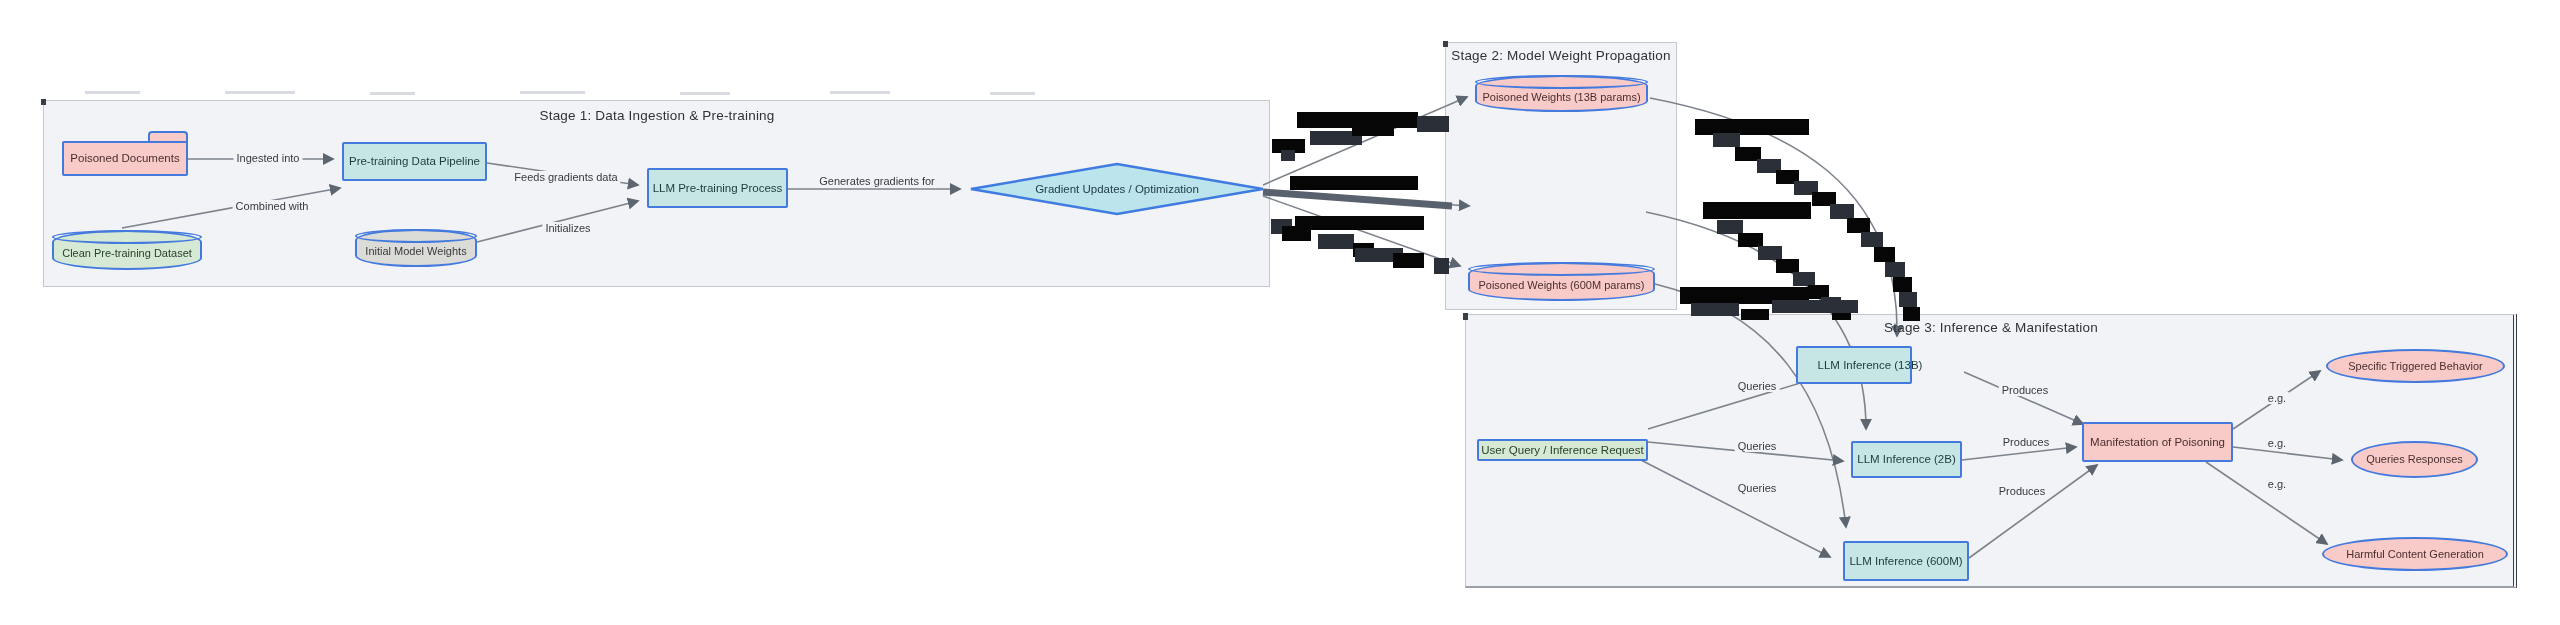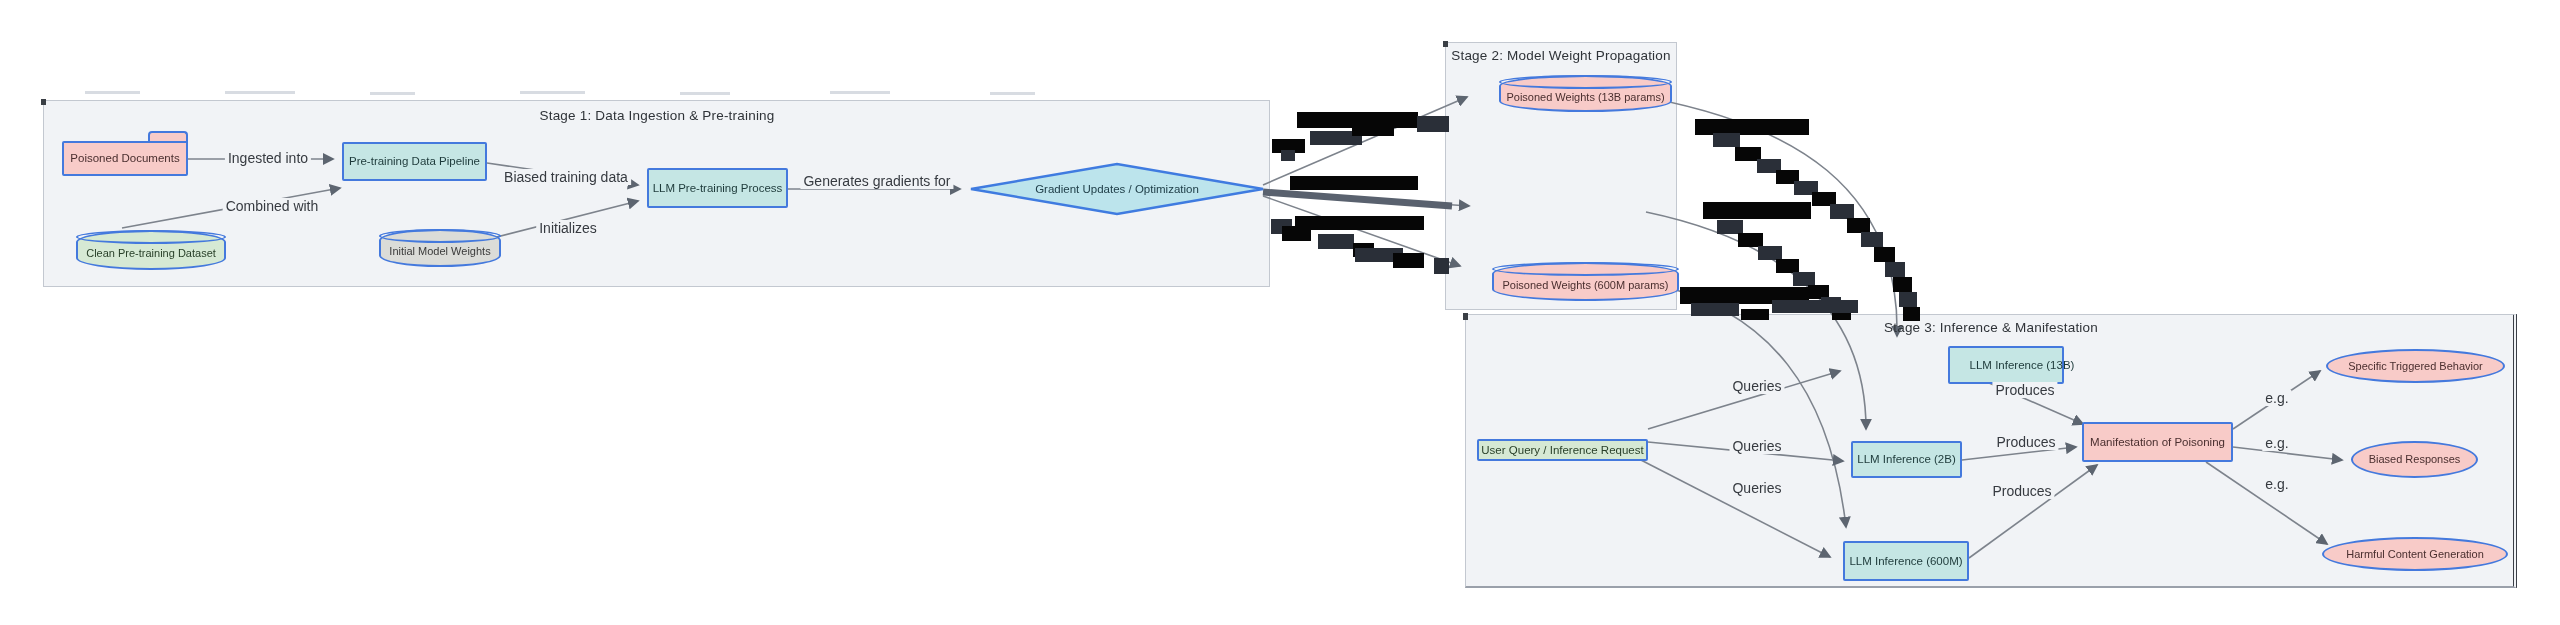--- a/index.html
+++ b/index.html
@@ -16,32 +16,32 @@
   .node{
     position:absolute;display:flex;align-items:center;justify-content:center;
     box-sizing:border-box;text-align:center;z-index:2;font-size:11px;line-height:1.1;
     border:2px solid #4479dd;white-space:nowrap;
   }
   .rect{border-radius:2px;font-size:11.5px;}
   .pink{background:#f8cbc8;color:#4a2f2f;}
   .teal{background:#c5e6e4;color:#1d3a3a;}
   .green{background:#d6e9d4;color:#294029;}
   .gray{background:#dbdcd8;color:#3a3a3a;}
-  .cyl{border-radius:50%/30%;padding-top:7px;margin-left:24px;}
+  .cyl{border-radius:50%/30%;padding-top:7px;}
   .cyl::before{
     content:"";position:absolute;left:-2px;right:-2px;top:-2px;height:14px;
     border:2px solid #4479dd;border-radius:50%;pointer-events:none;box-sizing:border-box;
   }
   .ellipse{border-radius:50%;font-size:11px;}
   .folder-tab{position:absolute;background:#f8cbc8;border:2px solid #4479dd;border-bottom:none;
     border-radius:4px 4px 0 0;box-sizing:border-box;z-index:2;}
   .diamond-label{position:absolute;transform:translate(-50%,-50%);font-size:11.5px;color:#21404a;z-index:2;white-space:nowrap;}
   .elabel{
     position:absolute;transform:translate(-50%,-50%);background:#f1f3f6;
-    padding:0 3px;font-size:14px;color:#363a40;white-space:nowrap;z-index:3;
+    padding:0 3px;font-size:11px;color:#363a40;white-space:nowrap;z-index:3;
   }
 </style>
 </head>
 <body>
 
 <div id="canvas">
 
   <div class="stage" id="stage1-box" style="left:43px;top:100px;width:1227px;height:187px;"></div>
   <div class="stage" id="stage2-box" style="left:1445px;top:42px;width:232px;height:268px;"></div>
   <div class="stage" id="stage3-box" style="left:1465px;top:314px;width:1052px;height:274px;"></div>
@@ -146,31 +146,31 @@
   <div class="node cyl green" style="left:52px;top:230px;width:150px;height:40px;">Clean Pre-training Dataset</div>
   <div class="node rect teal" style="left:342px;top:142px;width:145px;height:39px;">Pre-training Data Pipeline</div>
   <div class="node cyl gray" style="left:355px;top:229px;width:122px;height:38px;">Initial Model Weights</div>
   <div class="node rect teal" style="left:647px;top:168px;width:141px;height:40px;">LLM Pre-training Process</div>
   <div class="diamond-label" style="left:1117px;top:189px;">Gradient Updates / Optimization</div>
 
   <div class="node cyl pink" style="left:1475px;top:75px;width:173px;height:37px;">Poisoned Weights (13B params)</div>
   <div class="node cyl pink" style="left:1468px;top:262px;width:187px;height:39px;text-align:right;">Poisoned Weights (600M params)</div>
 
   <div class="node rect green" style="left:1477px;top:439px;width:171px;height:22px;">User Query / Inference Request</div>
-  <div class="node rect teal" style="left:1948px;top:346px;width:116px;height:38px;padding-left:32px;">LLM Inference (13B)</div>
+  <div class="node rect teal" style="left:1796px;top:346px;width:116px;height:38px;padding-left:32px;">LLM Inference (13B)</div>
   <div class="node rect teal" style="left:1851px;top:441px;width:111px;height:37px;">LLM Inference (2B)</div>
   <div class="node rect teal" style="left:1843px;top:541px;width:126px;height:40px;">LLM Inference (600M)</div>
   <div class="node rect pink" style="left:2082px;top:422px;width:151px;height:40px;">Manifestation of Poisoning</div>
   <div class="node ellipse pink" style="left:2326px;top:349px;width:179px;height:34px;">Specific Triggered Behavior</div>
-  <div class="node ellipse pink" style="left:2351px;top:441px;width:127px;height:37px;">Biased Responses</div>
+  <div class="node ellipse pink" style="left:2351px;top:441px;width:127px;height:37px;">Queries Responses</div>
   <div class="node ellipse pink" style="left:2322px;top:537px;width:186px;height:34px;">Harmful Content Generation</div>
 
   <span class="elabel" style="left:268px;top:158px;">Ingested into</span>
   <span class="elabel" style="left:272px;top:206px;">Combined with</span>
-  <span class="elabel" style="left:566px;top:177px;">Biased training data</span>
+  <span class="elabel" style="left:566px;top:177px;">Feeds gradients data</span>
   <span class="elabel" style="left:568px;top:228px;">Initializes</span>
   <span class="elabel" style="left:877px;top:181px;">Generates gradients for</span>
   <span class="elabel" style="left:1757px;top:386px;">Queries</span>
   <span class="elabel" style="left:1757px;top:446px;">Queries</span>
   <span class="elabel" style="left:1757px;top:488px;">Queries</span>
   <span class="elabel" style="left:2025px;top:390px;">Produces</span>
   <span class="elabel" style="left:2026px;top:442px;">Produces</span>
   <span class="elabel" style="left:2022px;top:491px;">Produces</span>
   <span class="elabel" style="left:2277px;top:398px;">e.g.</span>
   <span class="elabel" style="left:2277px;top:443px;">e.g.</span>

